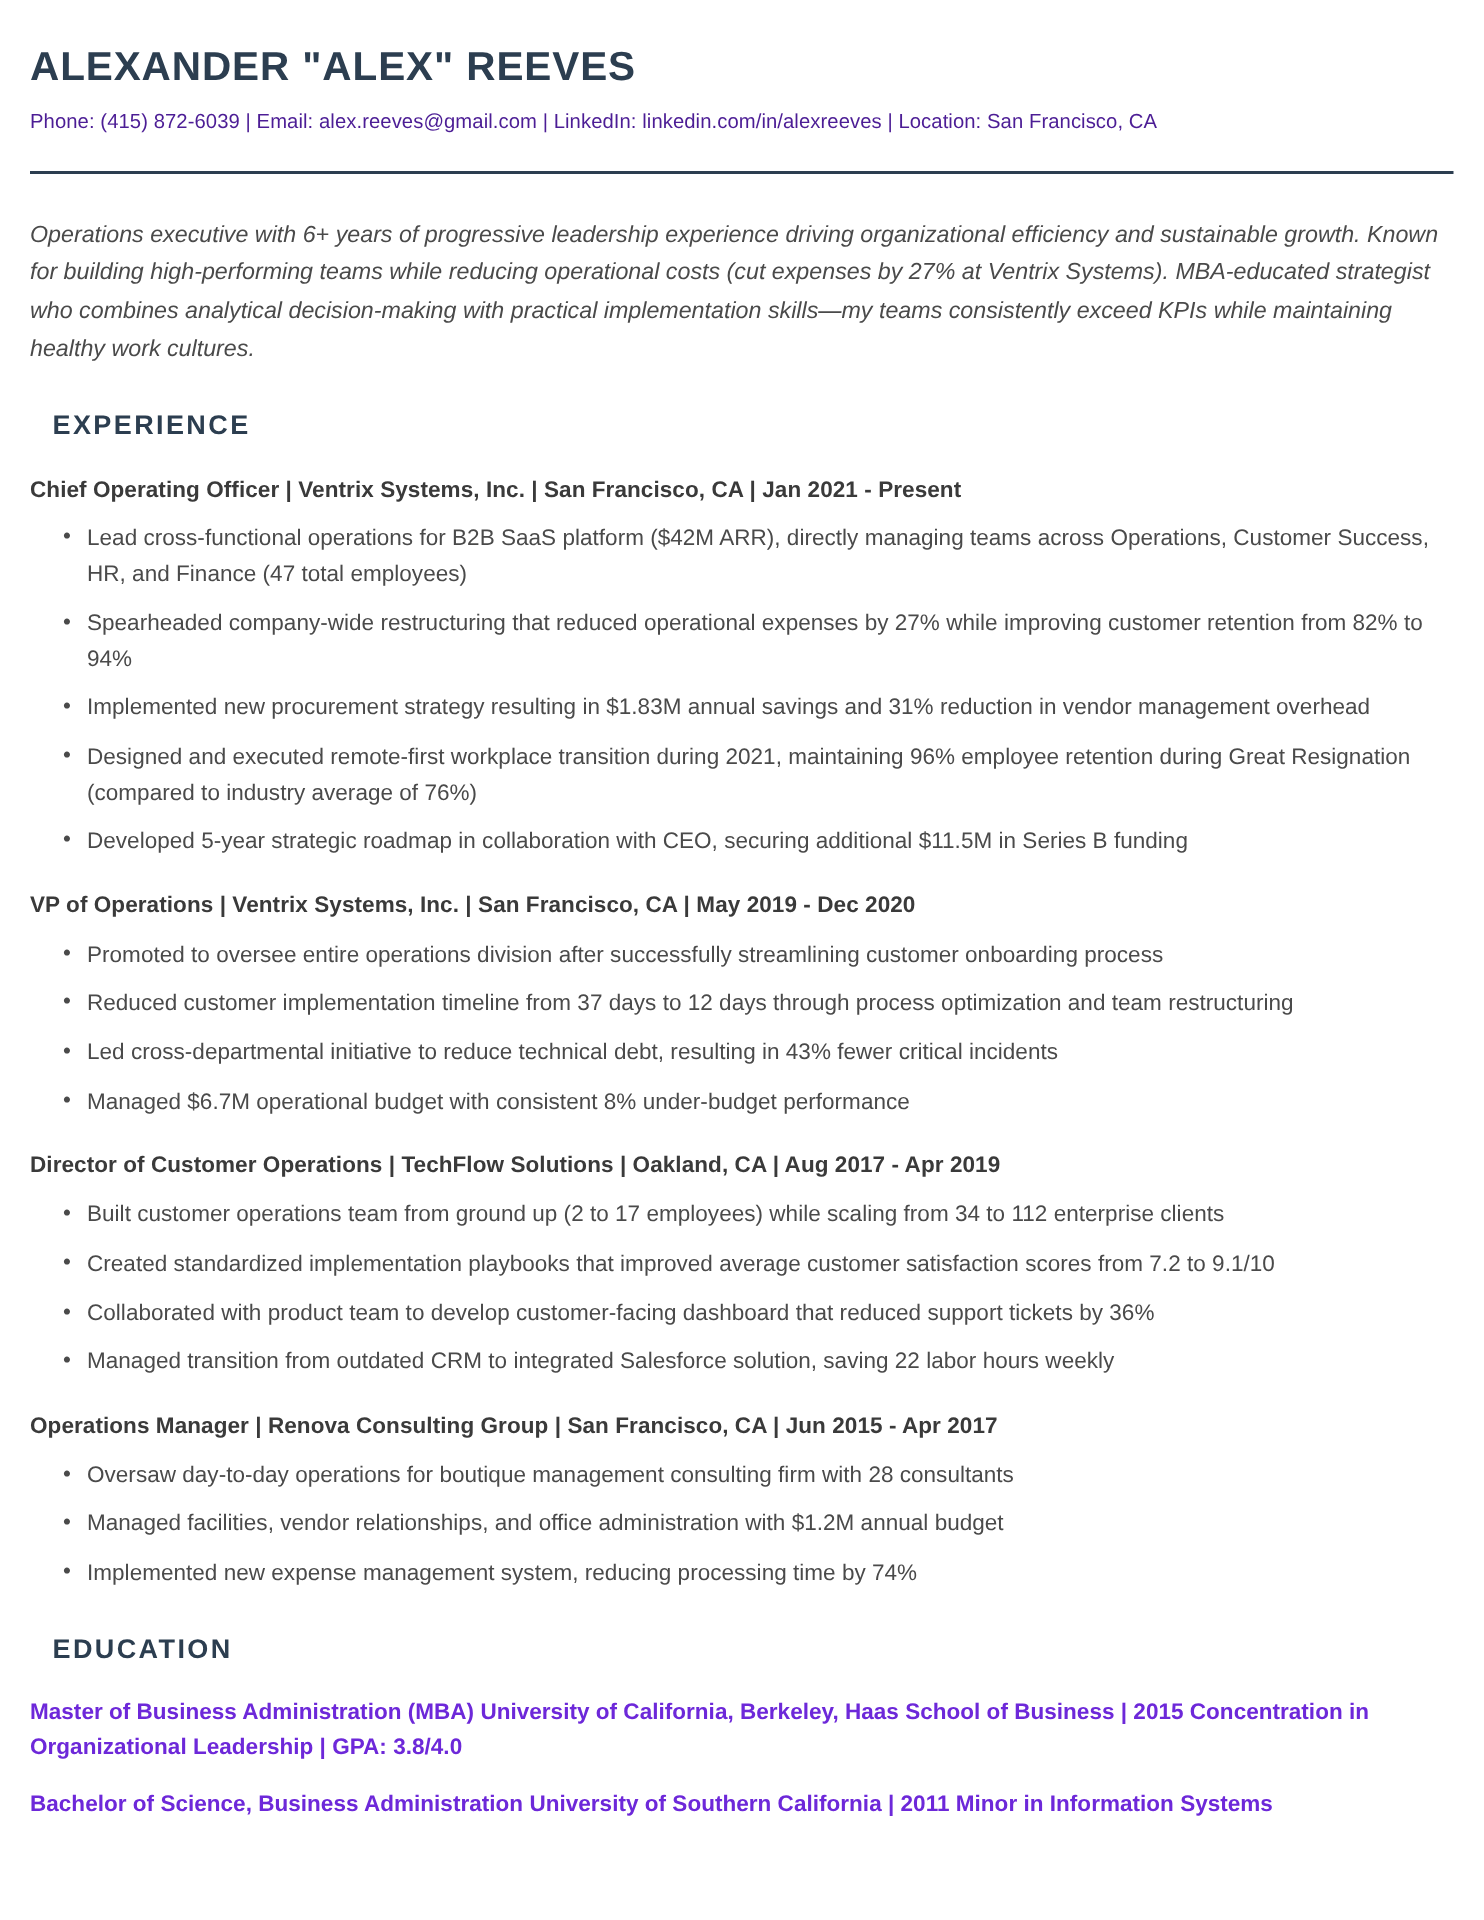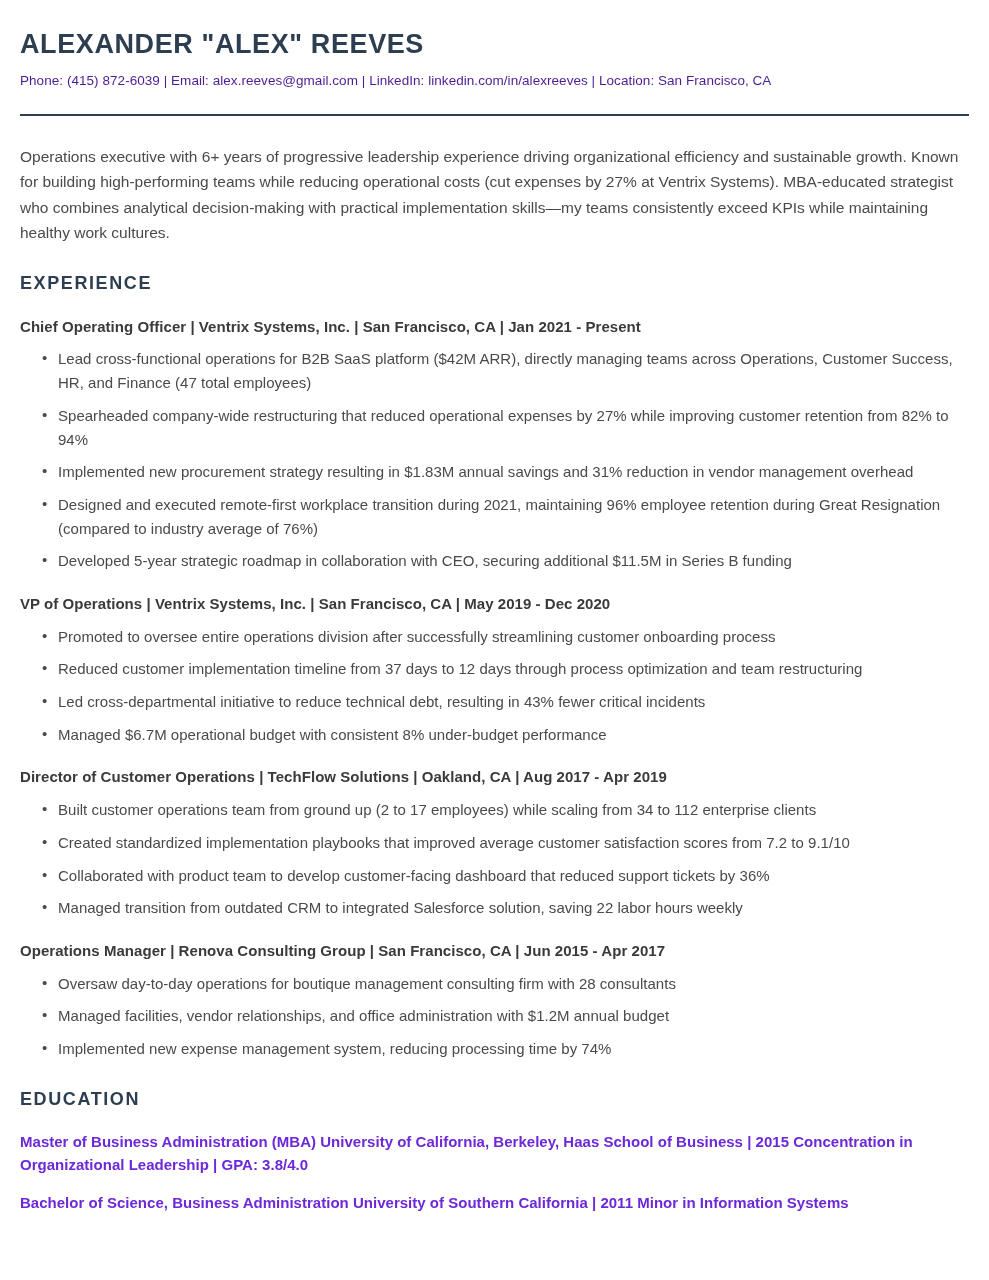--- a/index.html
+++ b/index.html
@@ -51,24 +51,25 @@
     font-weight: normal;
     color: #555555;
     letter-spacing: 0.3px;
     margin: 24px 0 0 0;
   }
   .section-heading {
     font-size: 18px;
     font-weight: bold;
     color: #2c3e50;
     letter-spacing: 1.6px;
-    margin: 28px 0 0 0;
+    margin: 28px 0 0 15px;
   }
 
   .summary {
+    font-style: italic;
     font-size: 15.5px;
     color: #4a4a4a;
     line-height: 1.62;
     margin: 28px 0 0 0;
     max-width: 941px;
   }
 
   .job-title {
     font-size: 15px;
     font-weight: bold;

